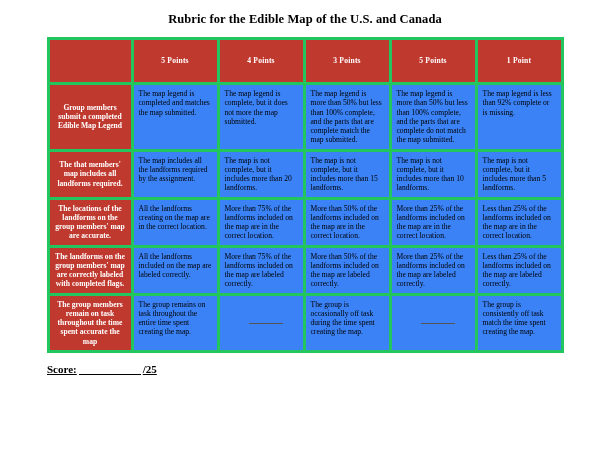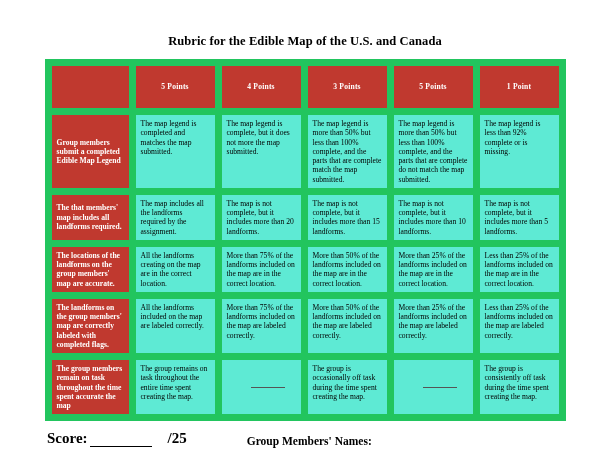--- a/index.html
+++ b/index.html
@@ -18,33 +18,33 @@
     position: relative;
     width: 610px;
     height: 472px;
     box-sizing: border-box;
   }
   .doc-title {
     text-align: center;
     font-family: "Liberation Serif", serif;
     font-weight: bold;
     font-size: 12.5px;
-    padding-top: 34px;
+    padding-top: 12px;
     padding-bottom: 10px;
     letter-spacing: 0.1px;
   }
   table.rubric {
     border-collapse: collapse;
     margin: 0 auto;
     width: 516px;
     table-layout: fixed;
     border: 1px solid #ffffff;
   }
   table.rubric td, table.rubric th {
-    border: 7px solid #22c55e;
+    border: 3px solid #22c55e;
     vertical-align: top;
     padding: 4px 5px 4px 5px;
     font-size: 7.6px;
     line-height: 1.22;
     font-family: "Liberation Serif", serif;
   }
   .hdr-corner {
     background: #c0392f;
     width: 84px;
     height: 34px;
@@ -56,27 +56,28 @@
     font-weight: bold;
     text-align: center;
     vertical-align: middle !important;
     font-size: 9.3px;
     letter-spacing: 0.2px;
   }
   .row-label {
     background: #c0392f;
     color: #ffffff;
     font-weight: bold;
+    text-align: center;
     vertical-align: middle !important;
     font-size: 8.1px;
     line-height: 1.25;
     padding: 4px 4px;
   }
   .cell {
-    background: #5eead4;
+    background: #3b82f6;
     color: #000000;
   }
   .cell.blank {
     color: #d9d9d9;
   }
   .blankline {
     display: inline-block;
     width: 34px;
     border-bottom: 1px solid #555555;
     height: 7px;
@@ -85,35 +86,36 @@
   }
   .footer {
     width: 516px;
     margin: 9px auto 0 auto;
     display: flex;
     align-items: flex-end;
     font-family: "Liberation Serif", serif;
   }
   .score-block {
     font-weight: bold;
-    font-size: 15px;
+    font-size: 11px;
     display: flex;
     align-items: flex-end;
+    text-decoration: underline;
   }
   .score-label {
     margin-right: 2px;
   }
   .score-blank {
     display: inline-block;
     width: 62px;
     border-bottom: 1.4px solid #000000;
     height: 12px;
   }
   .score-total {
-    margin-left: 16px;
+    margin-left: 2px;
   }
   .names-block {
     font-weight: bold;
     font-size: 11.5px;
     margin-left: 60px;
   }
   .col-p { width: 86px; }
 </style>
 </head>
 <body>
@@ -173,27 +175,26 @@
         <td class="cell">More than 50% of the landforms included on the map are labeled correctly.</td>
         <td class="cell">More than 25% of the landforms included on the map are labeled correctly.</td>
         <td class="cell">Less than 25% of the landforms included on the map are labeled correctly.</td>
       </tr>
       <tr>
         <td class="row-label">The group members remain on task throughout the time spent accurate the map</td>
         <td class="cell">The group remains on task throughout the entire time spent creating the map.</td>
         <td class="cell blank"><span class="blankline"></span></td>
         <td class="cell">The group is occasionally off task during the time spent creating the map.</td>
         <td class="cell blank"><span class="blankline"></span></td>
-        <td class="cell">The group is consistently off task during the time spent creating the map.</td>
+        <td class="cell">The group is consistently off task match the time spent creating the map.</td>
       </tr>
     </tbody>
   </table>
 
   <div class="footer">
     <div class="score-block">
       <span class="score-label">Score:</span>
       <span class="score-blank"></span>
       <span class="score-total">/25</span>
     </div>
-    <div class="names-block">Group Members' Names:</div>
   </div>
 
 </div>
 
 </body></html>

